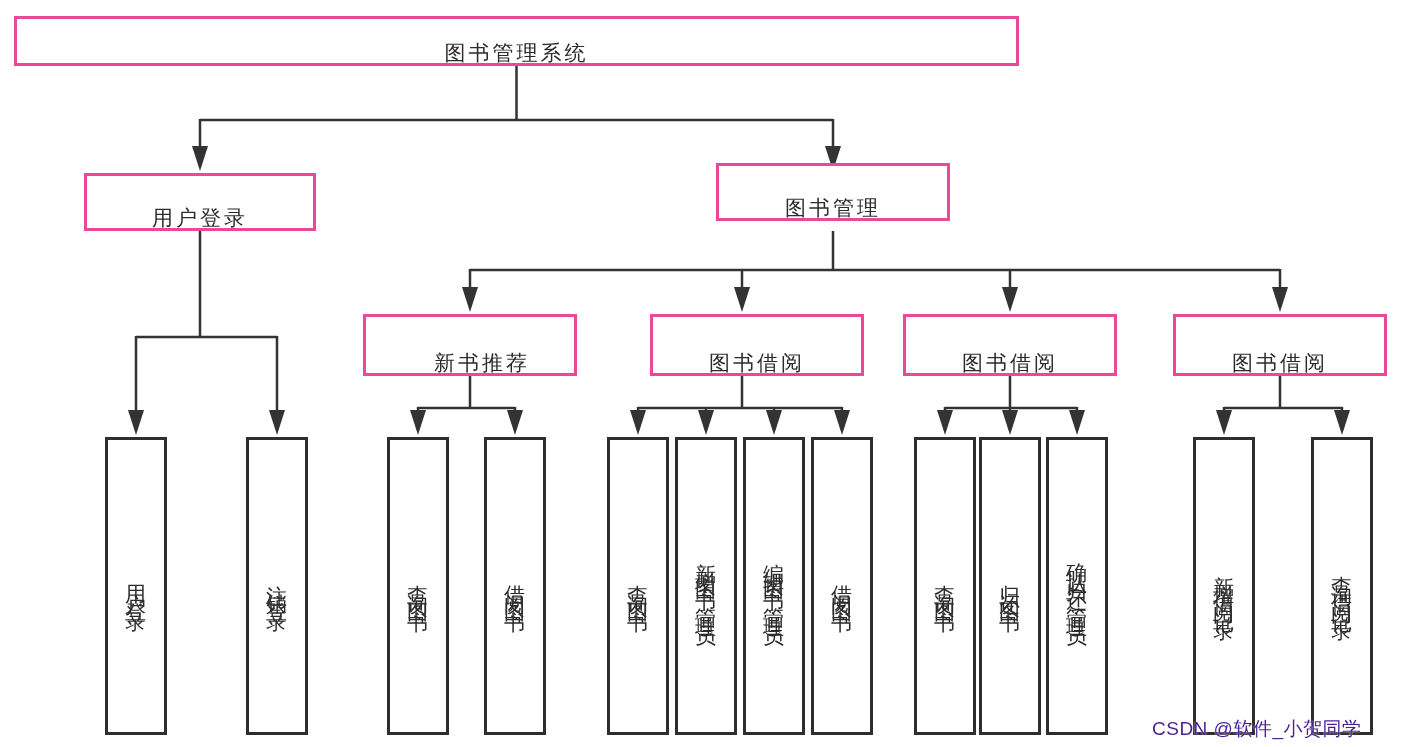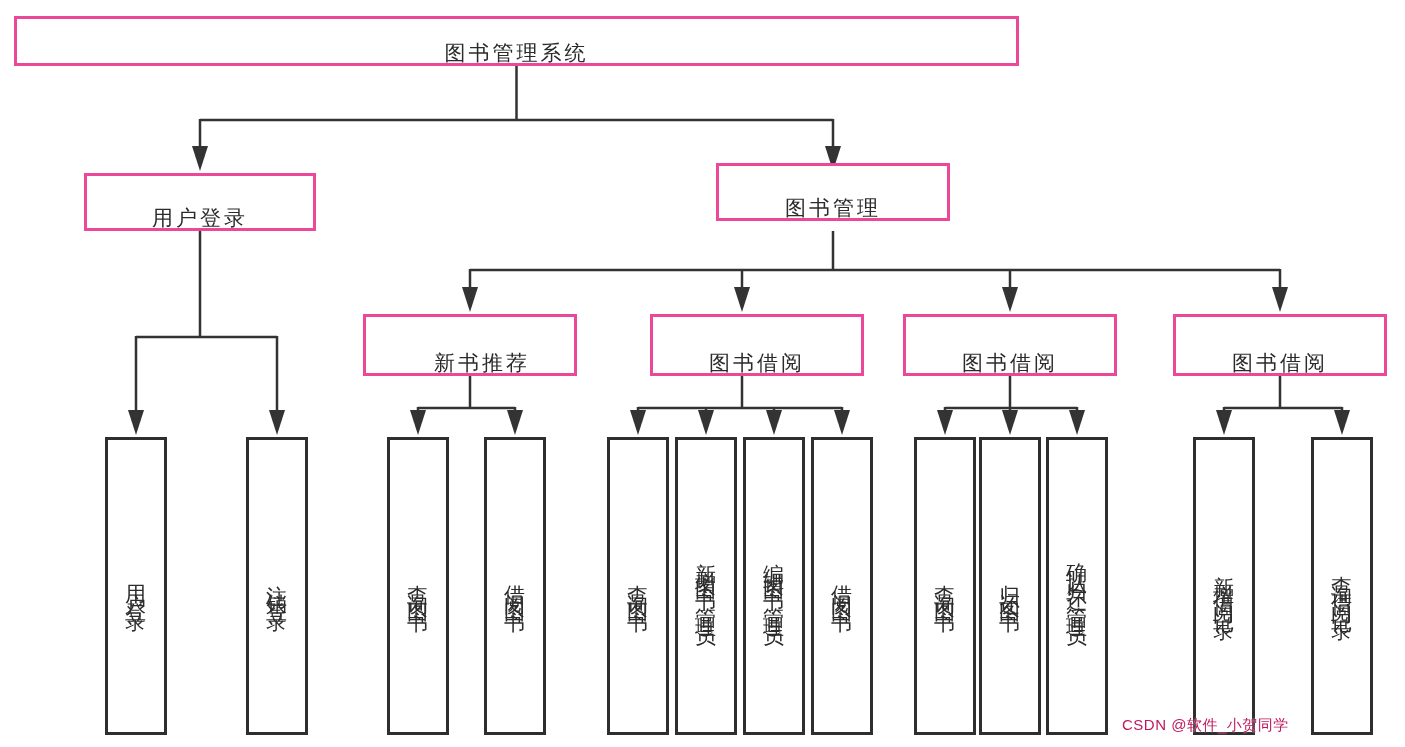--- a/index.html
+++ b/index.html
@@ -65,25 +65,25 @@
   .l-bb2 { left: 675px; }
   .l-bb3 { left: 743px; }
   .l-bb4 { left: 811px; }
   .l-cb1 { left: 914px; }
   .l-cb2 { left: 979px; }
   .l-cb3 { left: 1046px; }
   .l-br1 { left: 1193px; }
   .l-br2 { left: 1311px; }
   .watermark {
     position: absolute;
-    left: 1122px;
+    left: 1152px;
     top: 716px;
-    font-size: 15px;
+    font-size: 19px;
     letter-spacing: 0.5px;
-    color: #be185d;
+    color: #4c1d95;
     white-space: nowrap;
     z-index: 2;
     text-shadow: 0 0 2px #ffffff;
   }
 </style>
 </head>
 <body>
 
 <div class="canvas">
 

